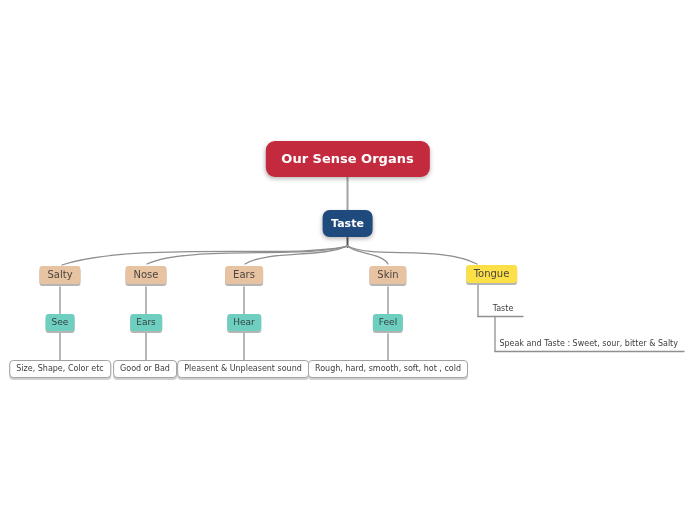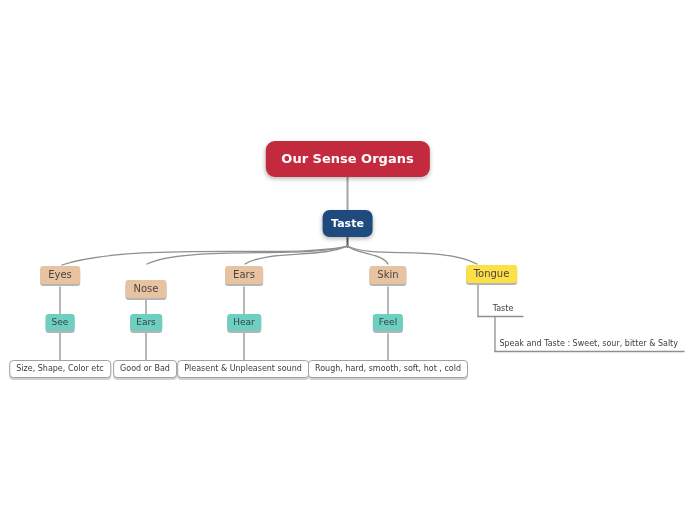--- a/index.html
+++ b/index.html
@@ -59,22 +59,22 @@
     <path d="M388,334 L388,360"></path>
     <path d="M478,284 L478,316.5"></path>
     <path d="M478,316.5 L523,316.5"></path>
     <path d="M495,316.5 L495,351.5"></path>
     <path d="M495,351.5 L684,351.5"></path>
   </svg>
 
   <div class="node root" style="left:347.5px;top:141px;">Our Sense Organs</div>
   <div class="node brain" style="left:347.5px;top:210px;">Taste</div>
 
-  <div class="node organ" style="left:60px;top:266px;">Eyes</div>
-  <div class="node organ" style="left:146px;top:280px;">Nose</div>
+  <div class="node organ" style="left:60px;top:266px;">Salty</div>
+  <div class="node organ" style="left:146px;top:266px;">Nose</div>
   <div class="node organ" style="left:244px;top:266px;">Ears</div>
   <div class="node organ" style="left:388px;top:266px;">Skin</div>
   <div class="node organ tongue" style="left:491.5px;top:265px;">Tongue</div>
 
   <div class="node sense" style="left:60px;top:314px;">See</div>
   <div class="node sense" style="left:146px;top:314px;">Ears</div>
   <div class="node sense" style="left:244px;top:314px;">Hear</div>
   <div class="node sense" style="left:388px;top:314px;">Feel</div>
   <div class="node tline" style="left:503px;top:304px;">Taste</div>
 

